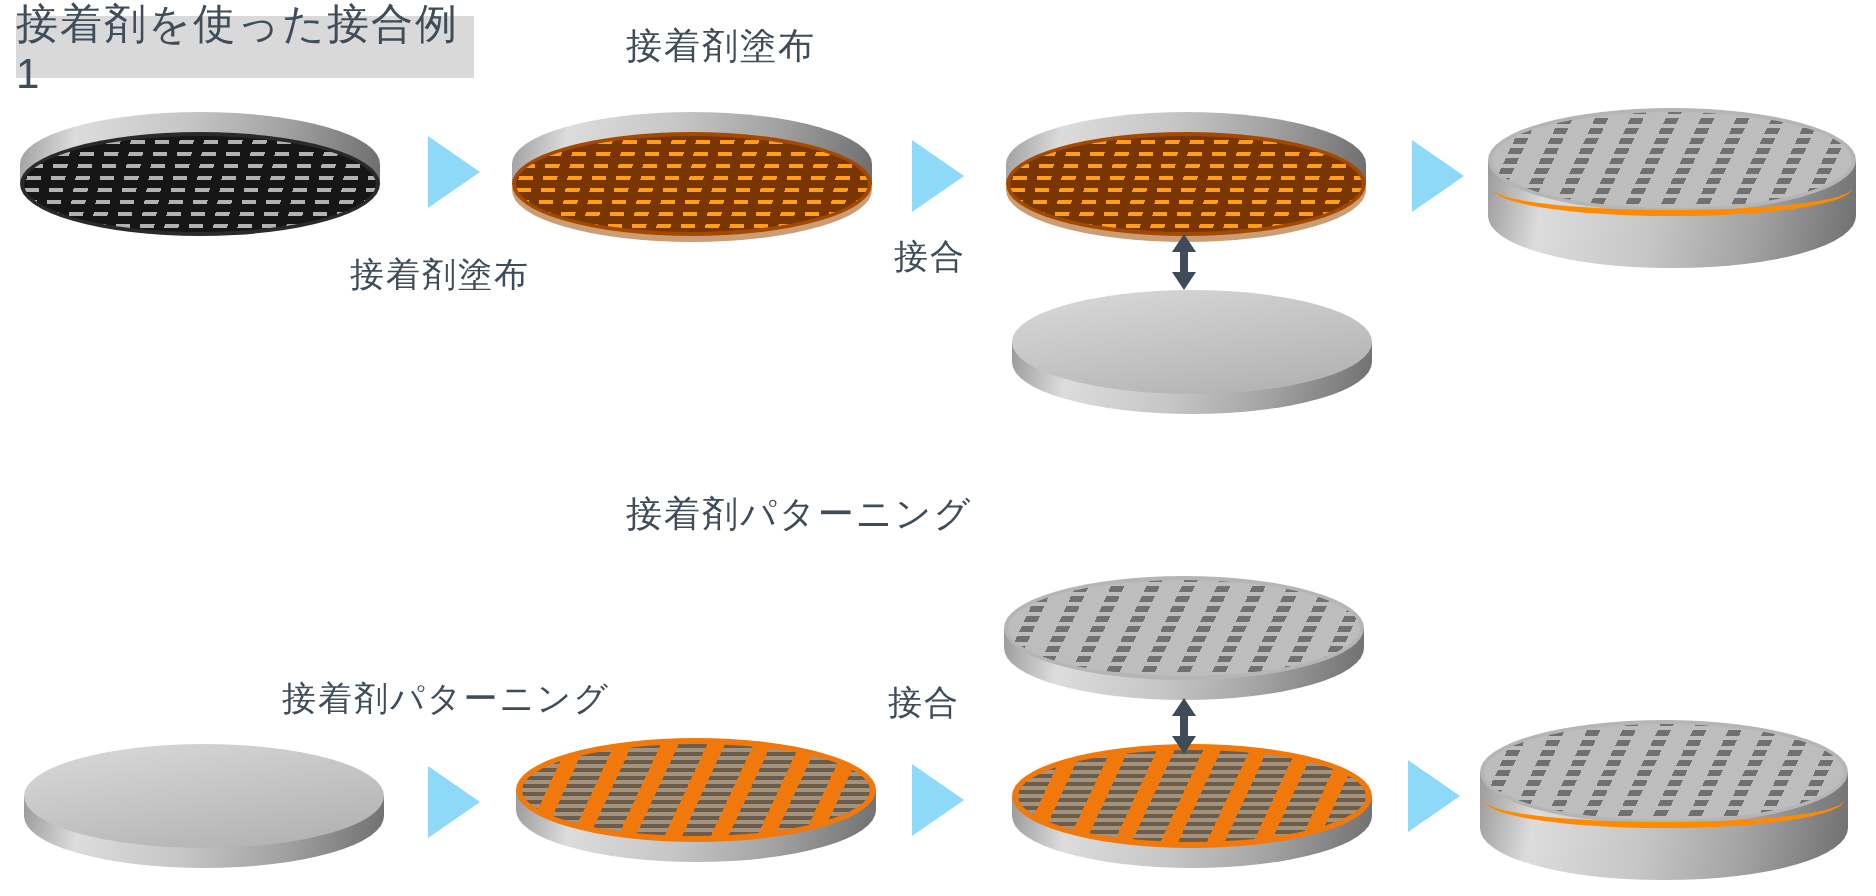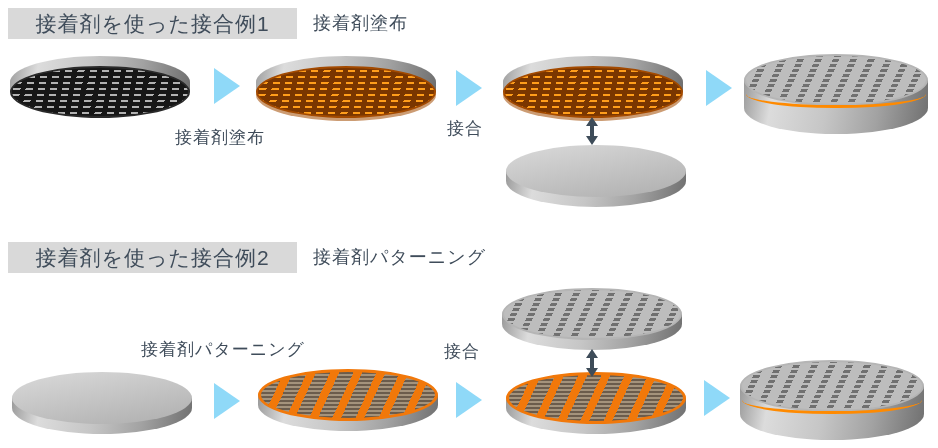--- a/index.html
+++ b/index.html
@@ -8,21 +8,21 @@
     --arrow-blue:#8FD9F8;
     --bond-arrow:#3E4C59;
     --orange:#F1780A;
     --seam:#FF8A00;
   }
   html,body{margin:0;padding:0;background:#ffffff;}
   body{width:938px;height:448px;font-family:"Liberation Sans","DejaVu Sans",sans-serif;color:var(--text);}
   .canvas{position:relative;width:938px;height:448px;overflow:hidden;background:#fff;}
 
   .titlebox{
-    position:absolute;left:8px;width:289px;height:31px;
+    position:absolute;left:8px;width:229px;height:31px;
     background:var(--title-bg);
     display:flex;align-items:center;justify-content:center;
     font-size:21px;letter-spacing:1px;color:var(--text);
   }
   .subtitle{position:absolute;font-size:18px;letter-spacing:1px;color:var(--text);white-space:nowrap;}
   .steplabel{position:absolute;font-size:17px;letter-spacing:1px;color:var(--text);white-space:nowrap;}
 
   
   .disc{position:absolute;width:180px;height:62px;}
   .disc .side{
@@ -129,21 +129,20 @@
   </div>
 
   <div class="flow-arrow" style="left:706px;top:70px"></div>
 
   <div class="disc face-up stacked" style="left:744px;top:54px">
     <div class="face f-gray-stripe"></div>
     <div class="side"></div>
     <div class="seam"></div>
   </div>
 
-  <div class="titlebox" style="top:242px">接着剤を使った接合例2</div>
   <div class="subtitle" style="left:313px;top:245px">接着剤パターニング</div>
 
   <div class="steplabel" style="left:141px;top:338px">接着剤パターニング</div>
   <div class="steplabel" style="left:444px;top:340px">接合</div>
 
   <div class="disc face-up" style="left:12px;top:372px">
     <div class="face f-plain"></div>
     <div class="side"></div>
   </div>
 

